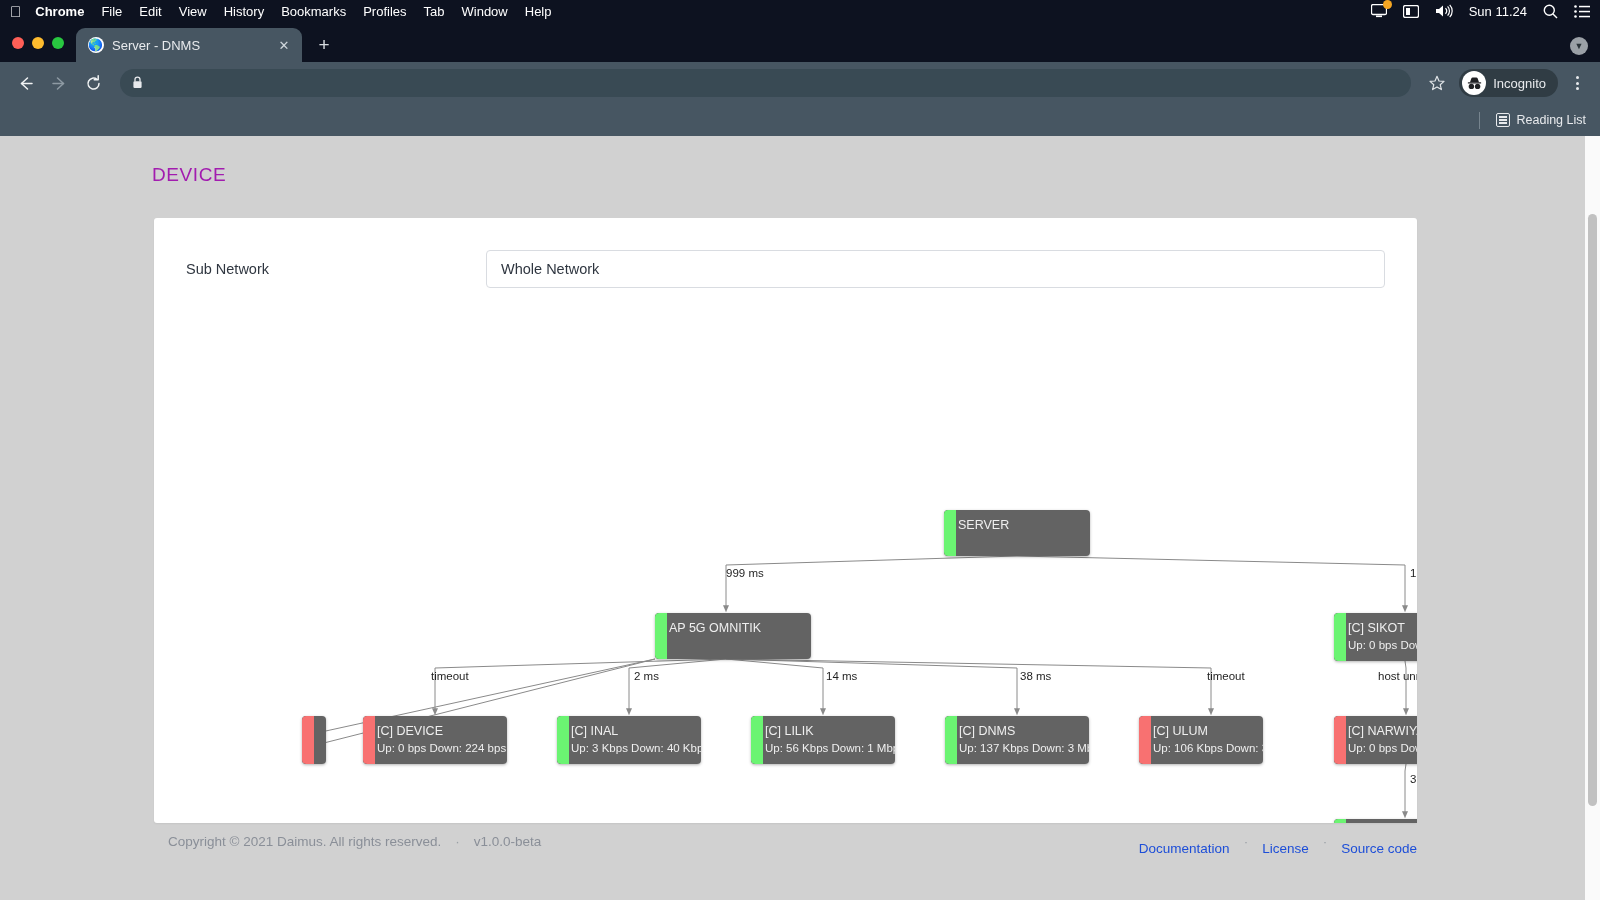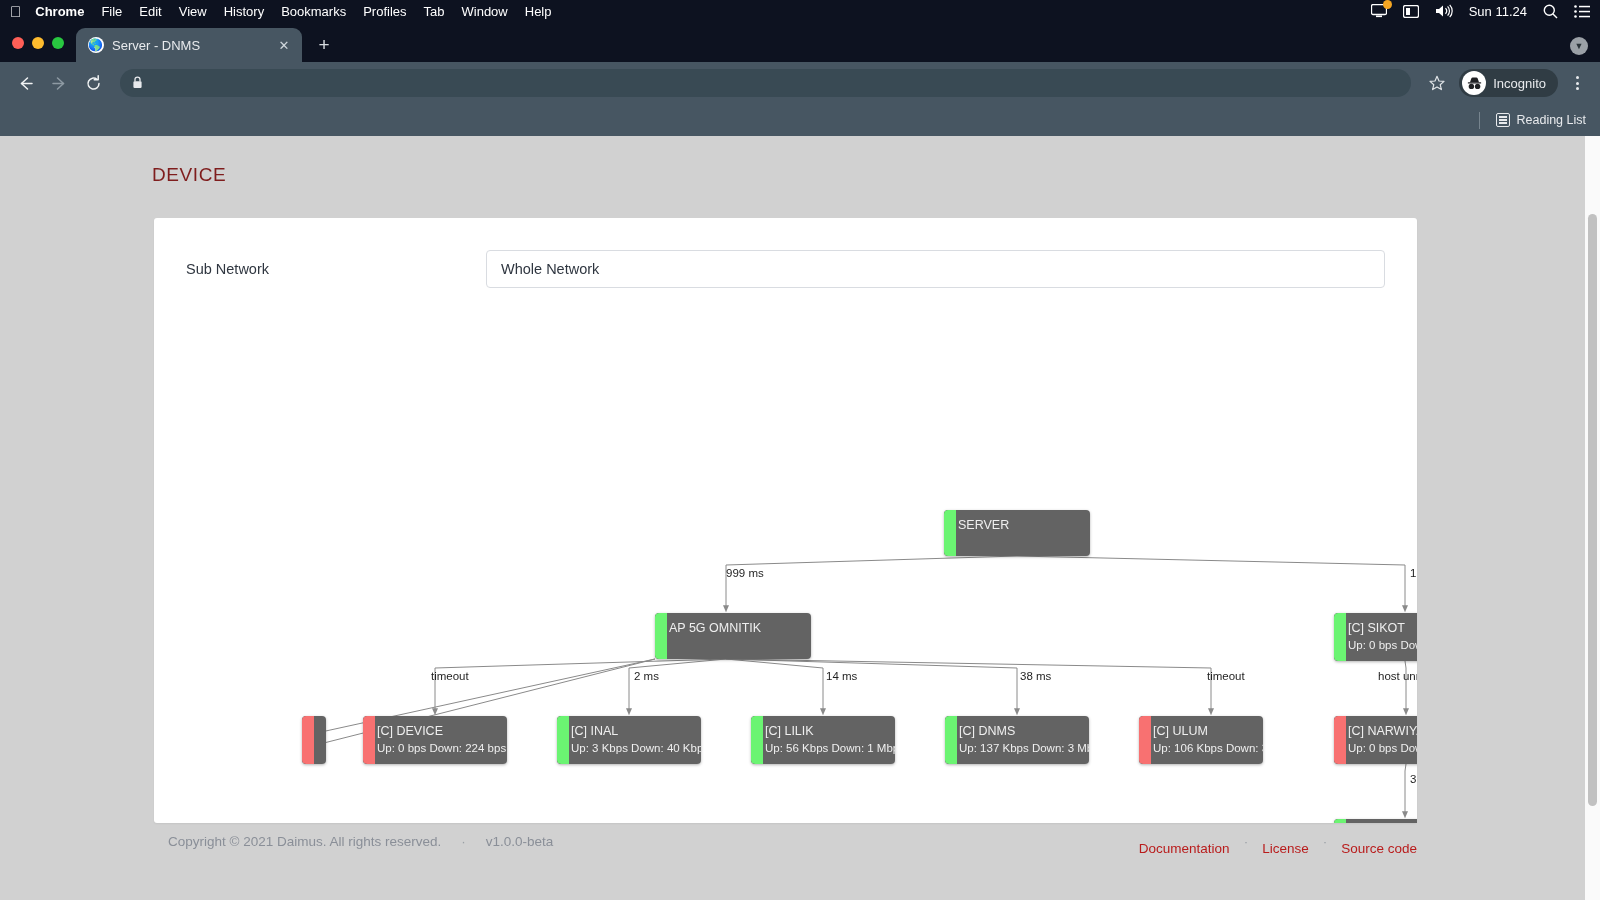--- a/index.html
+++ b/index.html
@@ -145,21 +145,21 @@
     position: absolute; inset: 0 15px 0 0;
     overflow: hidden;
   }
   #pagescroll { position: absolute; right: 0; top: 0; bottom: 0; width: 15px; background: #fafafa; }
   #pagescroll .thumb {
     position: absolute; top: 78px; left: 3px; width: 9px; height: 592px;
     background: #c1c1c1; border-radius: 5px;
   }
 
   .page-title {
-    color: #7f1d1d; font-size: 19px; letter-spacing: 0.6px;
+    color: #a21caf; font-size: 19px; letter-spacing: 0.6px;
     padding: 28px 0 0 152px; font-weight: 400;
   }
 
   .card {
     margin: 32px 168px 0 154px;
     background: #ffffff;
     border-radius: 3px;
     height: 605px;
     position: relative;
     box-shadow: 0 1px 2px rgba(0,0,0,0.06);
@@ -203,24 +203,24 @@
     position: absolute; font-size: 11.5px; color: #1f1f1f;
     background: transparent; white-space: nowrap;
   }
 
   
   .footer {
     position: absolute; left: 0; right: 0; bottom: 0; height: 90px;
     display: flex; align-items: center; justify-content: space-between;
     padding: 0 168px 28px 168px; color: #8a8f98; font-size: 13.5px;
   }
-  .footer .left { display: flex; align-items: flex-end; gap: 20px; }
+  .footer .left { display: flex; align-items: flex-end; gap: 14px; }
   .footer .right { display: flex; align-items: center; gap: 14px; }
   .footer .sep { color: #9aa0a6; }
-  .footer a { color: #b91c1c; text-decoration: none; margin-top: 14px; }
+  .footer a { color: #1d4ed8; text-decoration: none; margin-top: 14px; }
 </style>
 </head>
 <body>
 
 <div id="menubar">
   <span class="apple"></span>
   <span class="mi bold">Chrome</span>
   <span class="mi">File</span>
   <span class="mi">Edit</span>
   <span class="mi">View</span>

